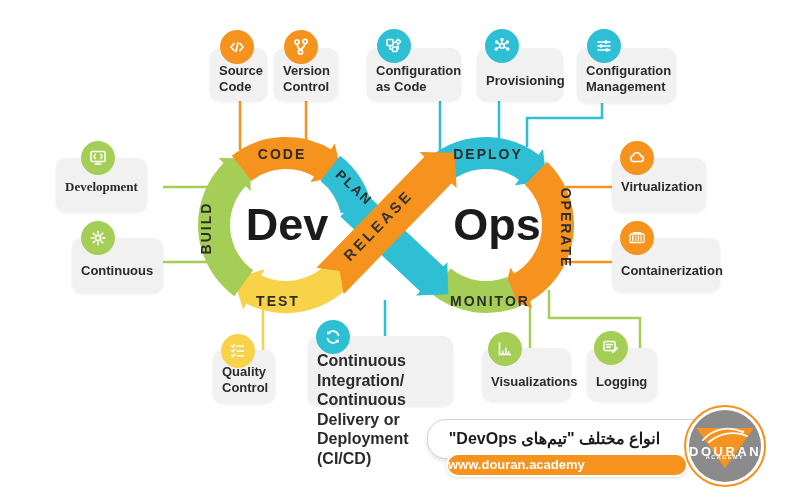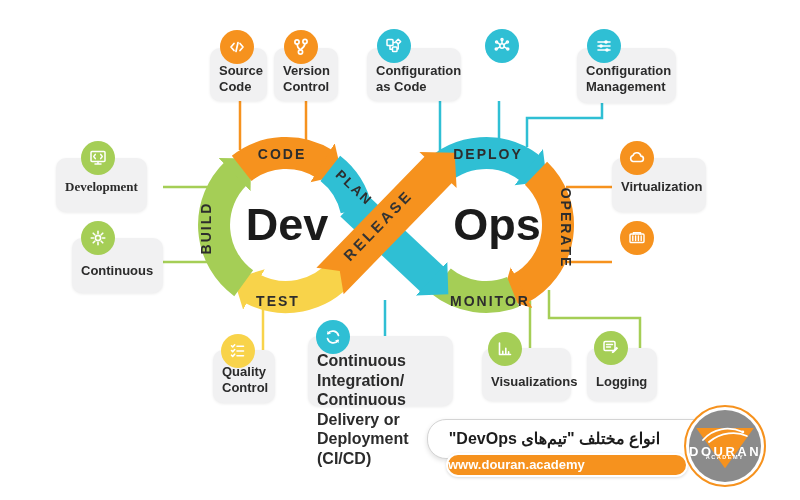--- a/index.html
+++ b/index.html
@@ -102,32 +102,38 @@
 Code</span>
     </div>
   <div class="card" style="left:274px;top:48px;width:64px;height:53px;padding-top:15px;">
     <span class="lbl">Version
 Control</span>
     </div>
   <div class="card" style="left:367px;top:48px;width:94px;height:53px;padding-top:15px;">
     <span class="lbl">Configuration
 as Code</span>
     </div>
+  <div class="card" style="left:477px;top:48px;width:86px;height:53px;padding-top:25px;">
+    <span class="lbl">Provisioning</span>
+    </div>
   <div class="card" style="left:577px;top:48px;width:99px;height:55px;padding-top:15px;">
     <span class="lbl">Configuration
 Management</span>
     </div>
   <div class="card" style="left:56px;top:158px;width:91px;height:54px;padding-top:21px;font-family:Liberation Serif, serif;">
     <span class="lbl">Development</span>
     </div>
   <div class="card" style="left:72px;top:238px;width:91px;height:55px;padding-top:25px;">
     <span class="lbl">Continuous</span>
     </div>
   <div class="card" style="left:612px;top:158px;width:94px;height:54px;padding-top:21px;">
     <span class="lbl">Virtualization</span>
+    </div>
+  <div class="card" style="left:612px;top:238px;width:108px;height:54px;padding-top:25px;">
+    <span class="lbl">Containerization</span>
     </div>
   <div class="card" style="left:213px;top:350px;width:62px;height:53px;padding-top:14px;">
     <span class="lbl">Quality
 Control</span>
     </div>
   <div class="card" style="left:308px;top:336px;width:145px;height:70px;padding-top:15px;">
     <span class="lbl sm">Continuous Integration/
 Continuous Delivery or
 Deployment (CI/CD)</span>
     </div>

